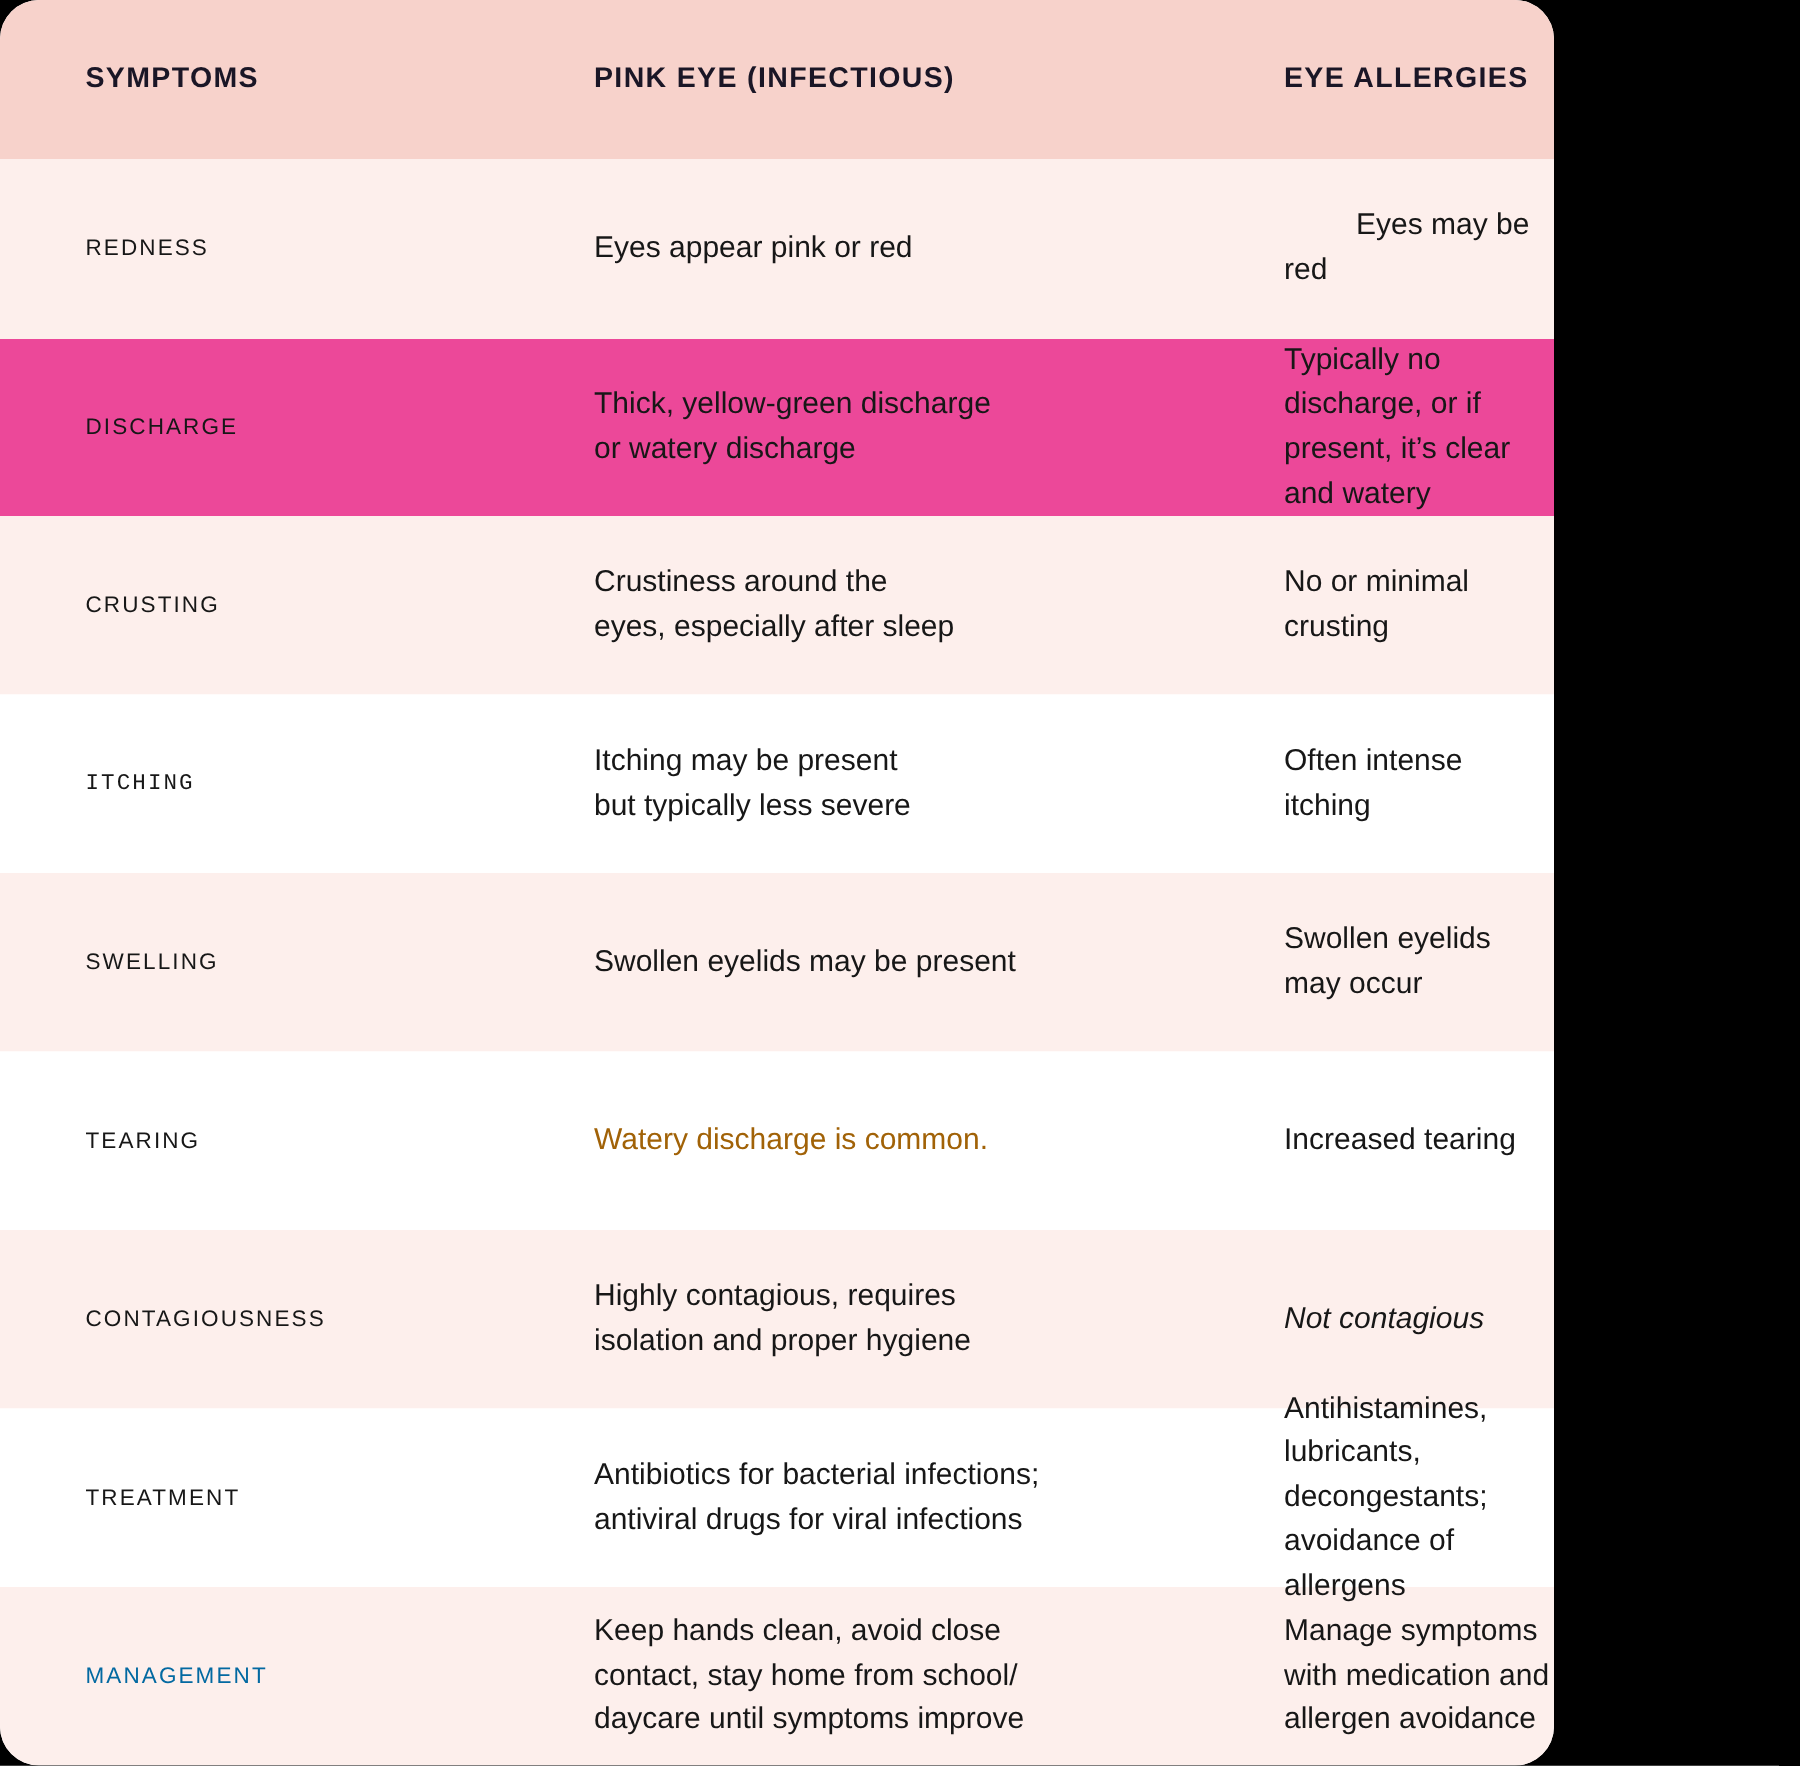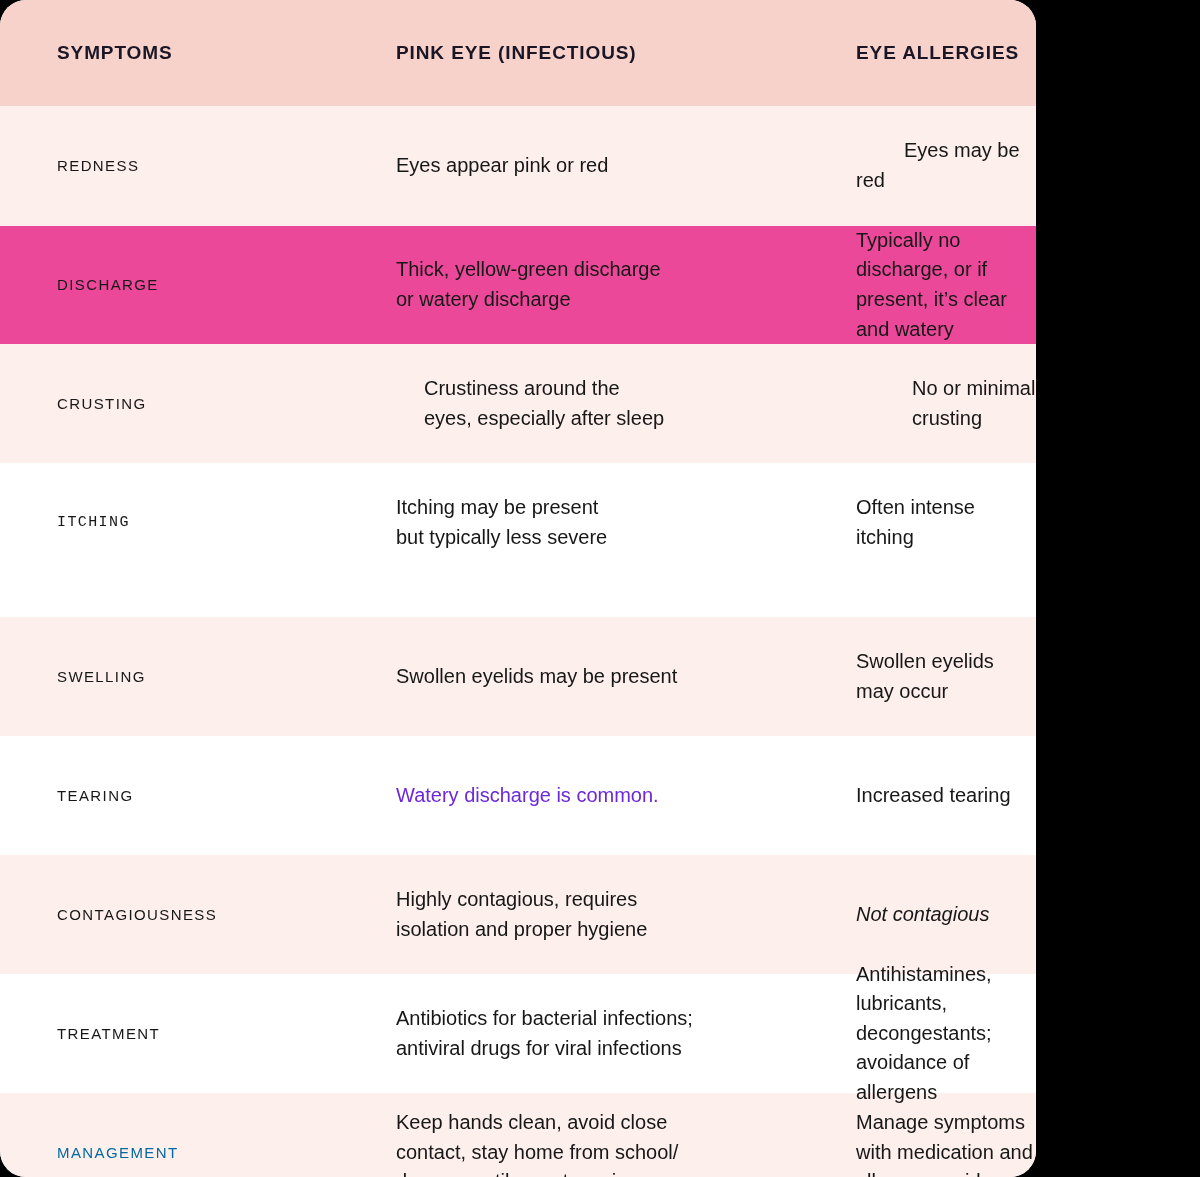--- a/index.html
+++ b/index.html
@@ -113,40 +113,40 @@
         <div class="cell col-pink"><span class="body-text" style="color: rgb(23, 23, 23);">Eyes appear pink or red</span></div>
         <div class="cell col-allergy"><span class="body-text" style="color: rgb(23, 23, 23); margin-left: 48px;">Eyes may be red</span></div>
       </div>
       <div class="row plain" style="height: 118px; background: #ec4899;">
         <div class="cell col-symptom"><span class="symptom-label" style="color: rgb(23, 23, 23);">DISCHARGE</span></div>
         <div class="cell col-pink"><span class="body-text" style="color: rgb(23, 23, 23);">Thick, yellow-green discharge
 or watery discharge</span></div>
         <div class="cell col-allergy"><span class="body-text" style="color: rgb(23, 23, 23);">Typically no discharge, or if
 present, it’s clear and watery</span></div>
       </div>
-      <div class="row tint" style="height: 119px; background: rgb(253, 239, 236); gap: 28px;">
+      <div class="row tint" style="height: 119px; background: rgb(253, 239, 236);">
         <div class="cell col-symptom"><span class="symptom-label" style="color: rgb(23, 23, 23);">CRUSTING</span></div>
         <div class="cell col-pink"><span class="body-text" style="color: rgb(23, 23, 23);">Crustiness around the
 eyes, especially after sleep</span></div>
         <div class="cell col-allergy"><span class="body-text" style="color: rgb(23, 23, 23);">No or minimal crusting</span></div>
       </div>
       <div class="row plain" style="height: 119px; background: rgb(255, 255, 255);">
         <div class="cell col-symptom"><span class="symptom-label" style="color: rgb(23, 23, 23); font-family: Liberation Mono, monospace;">ITCHING</span></div>
         <div class="cell col-pink"><span class="body-text" style="color: rgb(23, 23, 23);">Itching may be present
 but typically less severe</span></div>
         <div class="cell col-allergy"><span class="body-text" style="color: rgb(23, 23, 23);">Often intense itching</span></div>
       </div>
-      <div class="row tint" style="height: 119px; background: rgb(253, 239, 236); margin-top: 35px;">
+      <div class="row tint" style="height: 119px; background: rgb(253, 239, 236);">
         <div class="cell col-symptom"><span class="symptom-label" style="color: rgb(23, 23, 23);">SWELLING</span></div>
         <div class="cell col-pink"><span class="body-text" style="color: rgb(23, 23, 23);">Swollen eyelids may be present</span></div>
         <div class="cell col-allergy"><span class="body-text" style="color: rgb(23, 23, 23);">Swollen eyelids may occur</span></div>
       </div>
       <div class="row plain" style="height: 119px; background: rgb(255, 255, 255);">
         <div class="cell col-symptom"><span class="symptom-label" style="color: rgb(23, 23, 23);">TEARING</span></div>
-        <div class="cell col-pink"><span class="body-text" style="color: #6d28d9;">Watery discharge is common.</span></div>
+        <div class="cell col-pink"><span class="body-text" style="color: #a16207;">Watery discharge is common.</span></div>
         <div class="cell col-allergy"><span class="body-text" style="color: rgb(23, 23, 23);">Increased tearing</span></div>
       </div>
       <div class="row tint" style="height: 119px; background: rgb(253, 239, 236);">
         <div class="cell col-symptom"><span class="symptom-label" style="color: rgb(23, 23, 23);">CONTAGIOUSNESS</span></div>
         <div class="cell col-pink"><span class="body-text" style="color: rgb(23, 23, 23);">Highly contagious, requires
 isolation and proper hygiene</span></div>
         <div class="cell col-allergy"><span class="body-text" style="color: rgb(23, 23, 23); font-style: italic;">Not contagious</span></div>
       </div>
       <div class="row plain" style="height: 119px; background: rgb(255, 255, 255);">
         <div class="cell col-symptom"><span class="symptom-label" style="color: rgb(23, 23, 23);">TREATMENT</span></div>

